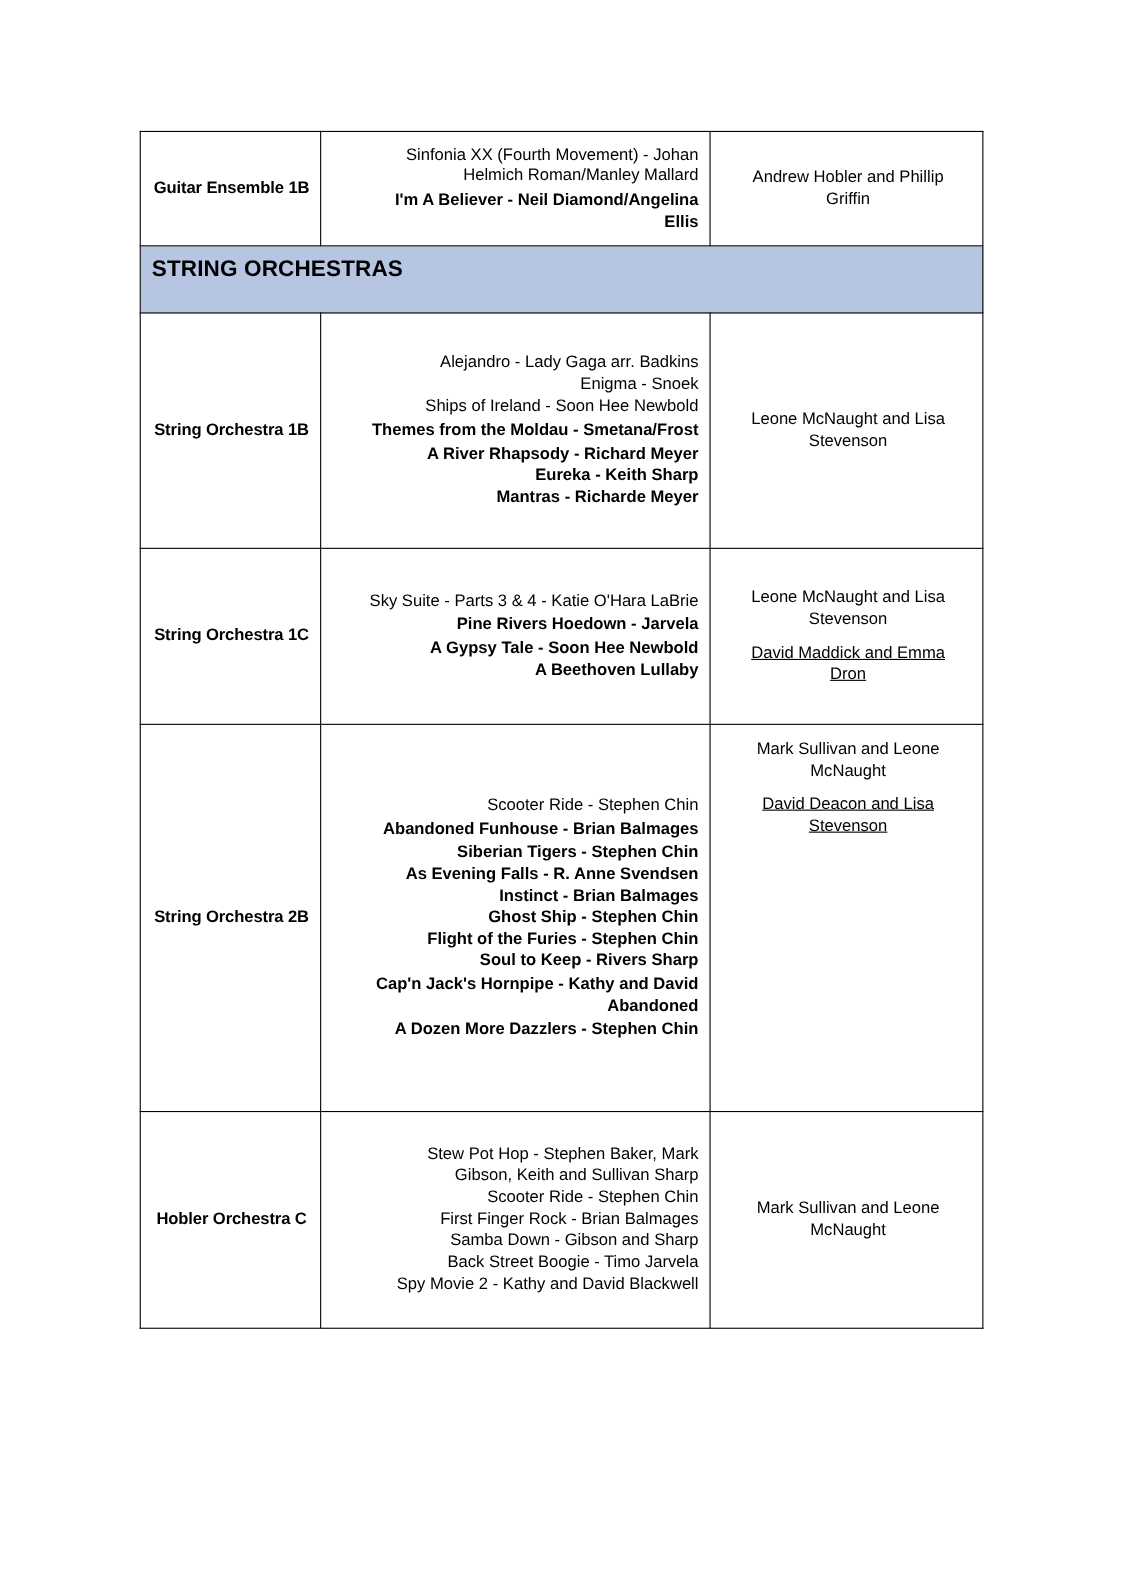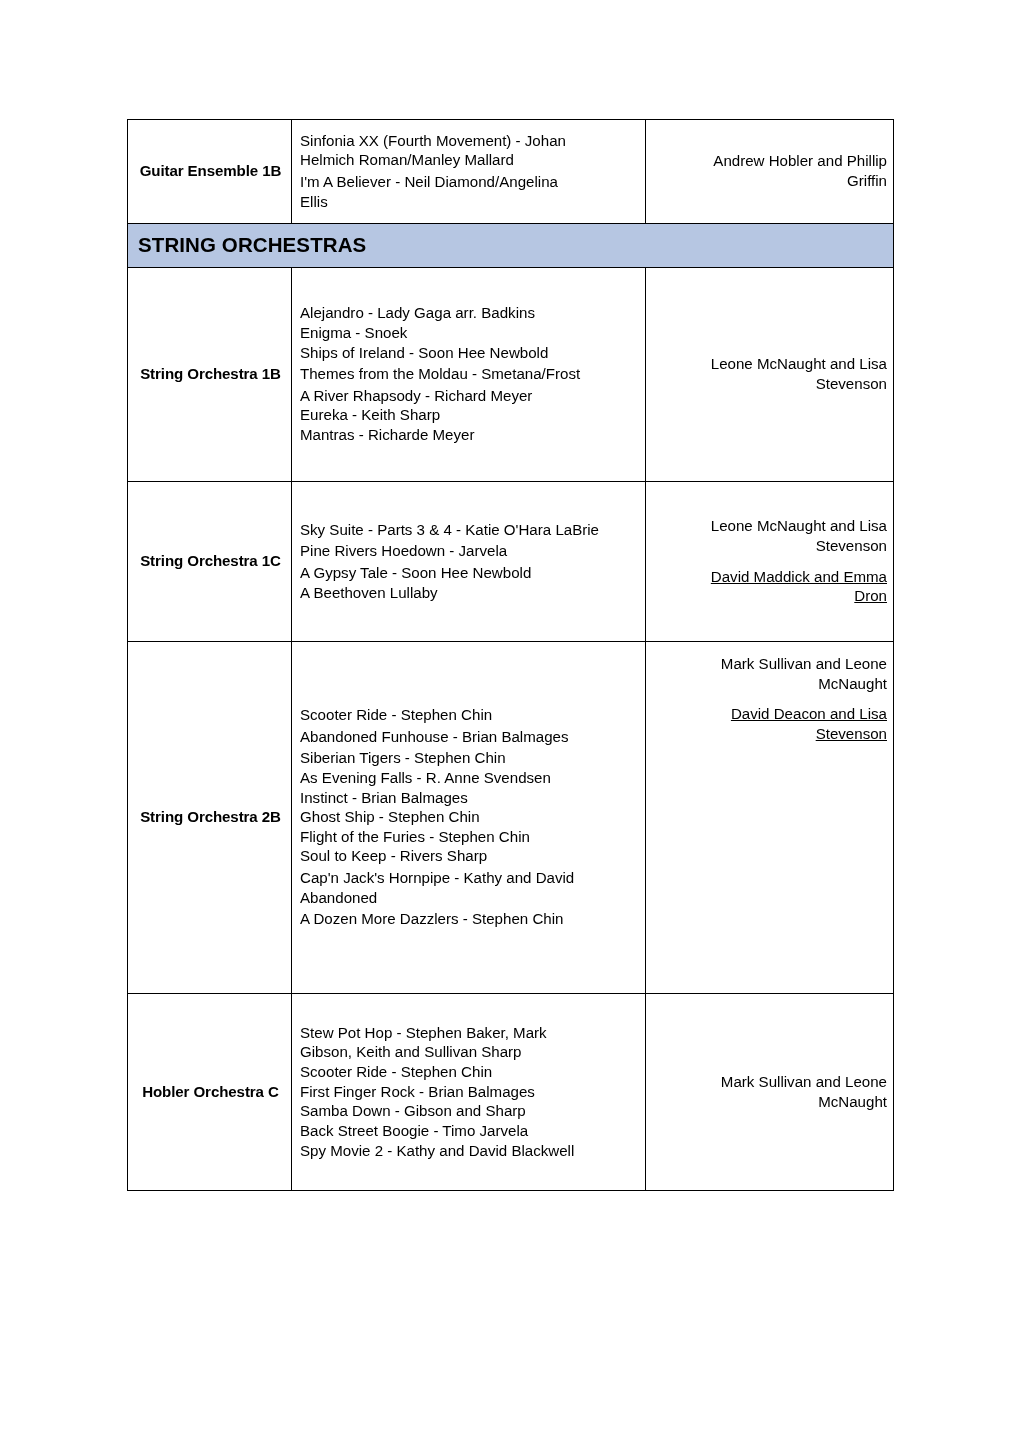--- a/index.html
+++ b/index.html
@@ -39,52 +39,53 @@
   col.c-songs { width: 354px; }
   col.c-cond  { width: 248px; }
 
   td.group-cell {
     font-weight: bold;
     text-align: center;
     padding-left: 10px;
     letter-spacing: -0.1px;
   }
   td.songs-cell {
-    text-align: left;
+    text-align: right;
     padding-right: 10px;
   }
   td.cond-cell {
-    text-align: right;
+    text-align: center;
     padding-left: 9px;
     padding-right: 6px;
   }
   .para {
     margin: 0;
   }
   .songs-cell .para + .para {
     margin-top: 2px;
+    font-weight: bold;
   }
   .cond-cell .para + .para {
     margin-top: 11px;
     text-decoration: underline;
   }
   .songs-cell .para .ln {
     display: block;
   }
   .cond-cell .para .ln {
     display: block;
   }
 
   td.section-banner {
     background: #b6c6e2;
     font-weight: bold;
     font-size: 20.5px;
     letter-spacing: 0.1px;
     text-align: left;
-    padding: 6px 10px 7px 10px;
+    padding: 6px 10px 24px 10px;
     line-height: 1.25;
   }
 
   
   tr.r-ge1b td { height: 92px; }
   tr.r-gec  td { height: 44px; }
   tr.r-banner td { height: 30px; }
   tr.r-so1b td { height: 202px; }
   tr.r-so1c td { height: 148px; }
   tr.r-so2a td { height: 48px; }

